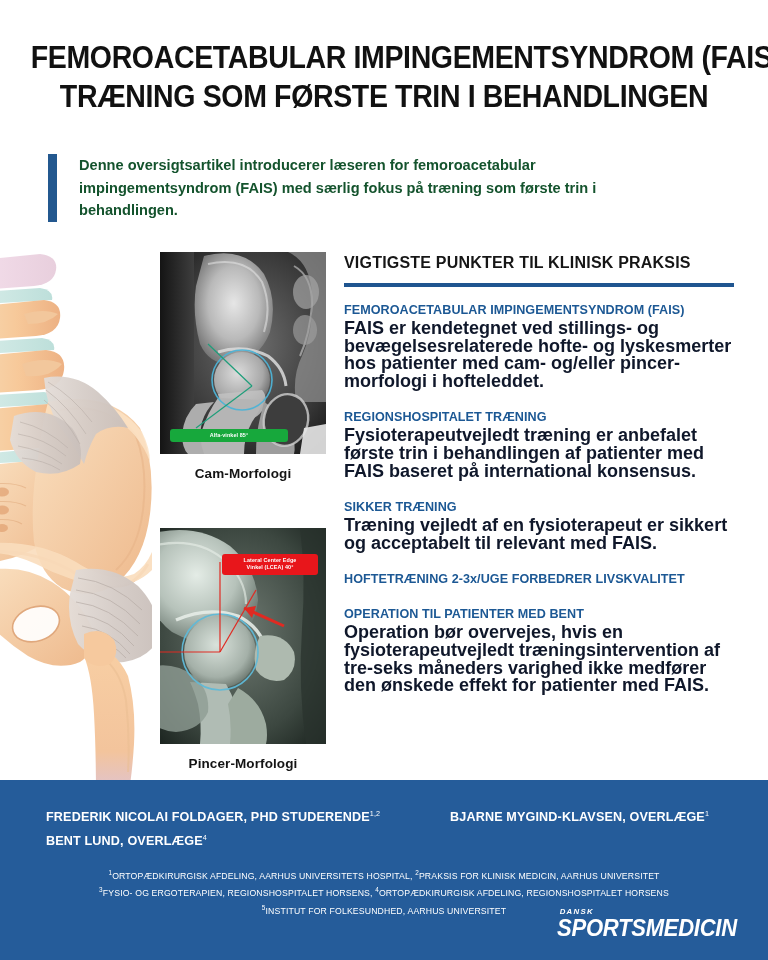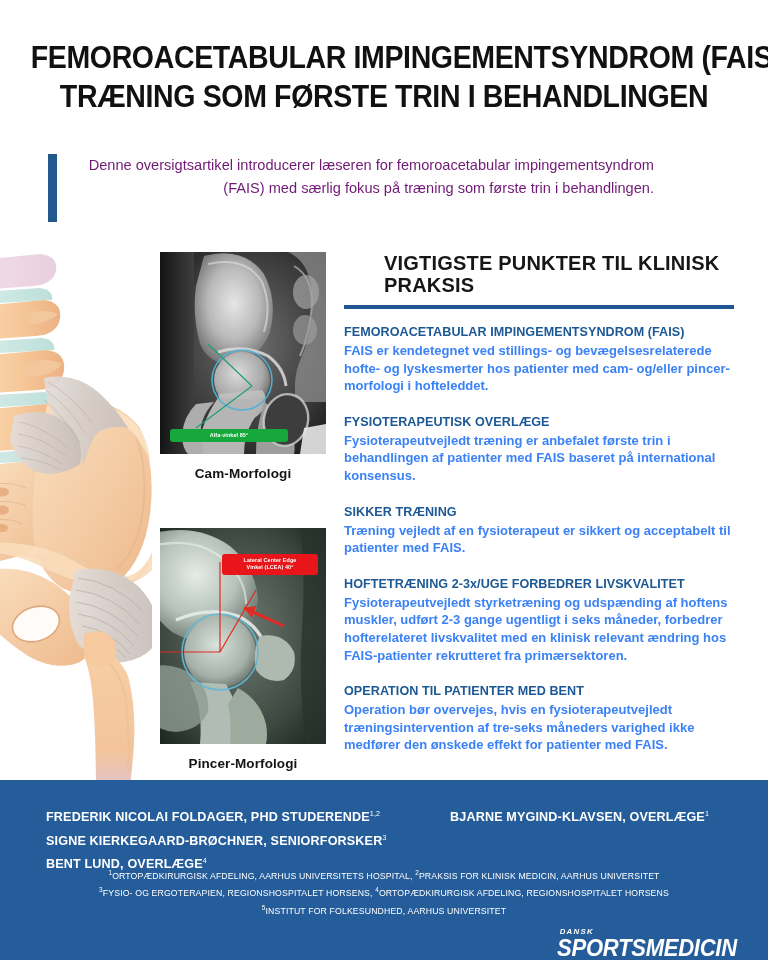--- a/index.html
+++ b/index.html
@@ -41,25 +41,24 @@
     width: 680px;
   }
   .intro-bar {
     width: 9px;
     min-width: 9px;
     height: 68px;
     background: #23588f;
   }
   .intro-text {
     font-size: 14.6px;
-    font-weight: normal;
+    font-weight: bold;
     line-height: 22.5px;
-    color: #701a75;
+    color: #14532d;
     max-width: 575px;
-    text-align: right;
   }
 
   
   .anatomy {
     position: absolute;
     left: 0; top: 252px;
     width: 152px; height: 545px;
     overflow: hidden;
   }
   .anatomy svg { display:block; }
@@ -102,47 +101,46 @@
   .xlabel-green { background: #17a83c; left: 10px; bottom: 12px; width: 118px; }
   .xlabel-red   { background: #e8161b; left: 62px; top: 26px; width: 96px; }
 
   
   .col-right {
     position: absolute;
     left: 344px; top: 252px;
     width: 392px;
   }
   .col-title {
-    font-size: 20px;
+    font-size: 16px;
     font-weight: bold;
     color: #161616;
     letter-spacing: 0.2px;
     line-height: 22px;
-    margin-left: 40px;
   }
   .col-rule {
     height: 4px;
     background: #1f5590;
     margin-top: 9px;
     margin-bottom: 15px;
     width: 390px;
   }
   .kp { margin-bottom: 19px; }
   .kp-head {
     font-size: 12.6px;
     font-weight: bold;
     color: #1c5894;
     letter-spacing: 0.05px;
     line-height: 16px;
     margin-bottom: 2px;
   }
   .kp-body {
-    font-size: 13px;
-    font-weight: bold;
-    color: #3b82f6;
+    font-size: 18px;
+    font-weight: bold;
+    color: #0f172a;
     line-height: 17.6px;
   }
 
   
   .footer {
     position: absolute;
     left: 0; bottom: 0;
     width: 768px; height: 180px;
     background: #255c9a;
   }
@@ -176,21 +174,21 @@
     font-size: 8.7px;
     font-weight: normal;
     line-height: 13.5px;
     letter-spacing: 0.15px;
     white-space: nowrap;
   }
   .affil-line sup { font-size: 6.4px; vertical-align: super; }
 
   .logo {
     position: absolute;
-    right: 24px; bottom: 0;
+    right: 24px; bottom: 20px;
     text-align: left;
     line-height: 1;
   }
   .logo-top {
     color: #ffffff;
     font-size: 7.8px;
     font-weight: bold;
     font-style: italic;
     letter-spacing: 1.3px;
     margin-left: 3px;
@@ -440,49 +438,45 @@
   <div class="col-right">
     <div class="col-title">VIGTIGSTE PUNKTER TIL KLINISK PRAKSIS</div>
     <div class="col-rule"></div>
 
     <div class="kp">
       <div class="kp-head">FEMOROACETABULAR IMPINGEMENTSYNDROM (FAIS)</div>
       <div class="kp-body">FAIS er kendetegnet ved stillings- og bevægelsesrelaterede hofte- og lyskesmerter hos patienter med cam- og/eller pincer-morfologi i hofteleddet.</div>
     </div>
 
     <div class="kp">
-      <div class="kp-head">FYSIOTERAPEUTISK OVERLÆGE</div>
+      <div class="kp-head">REGIONSHOSPITALET TRÆNING</div>
       <div class="kp-body">Fysioterapeutvejledt træning er anbefalet første trin i behandlingen af patienter med FAIS baseret på international konsensus.</div>
     </div>
 
     <div class="kp">
       <div class="kp-head">SIKKER TRÆNING</div>
-      <div class="kp-body">Træning vejledt af en fysioterapeut er sikkert og acceptabelt til patienter med FAIS.</div>
+      <div class="kp-body">Træning vejledt af en fysioterapeut er sikkert og acceptabelt til relevant med FAIS.</div>
     </div>
 
     <div class="kp">
       <div class="kp-head">HOFTETRÆNING 2-3x/UGE FORBEDRER LIVSKVALITET</div>
-      <div class="kp-body">Fysioterapeutvejledt styrketræning og udspænding af hoftens muskler, udført 2-3 gange ugentligt i seks måneder, forbedrer hofterelateret livskvalitet med en klinisk relevant ændring hos FAIS-patienter rekrutteret fra primærsektoren.</div>
     </div>
 
     <div class="kp">
       <div class="kp-head">OPERATION TIL PATIENTER MED BENT</div>
       <div class="kp-body">Operation bør overvejes, hvis en fysioterapeutvejledt træningsintervention af tre-seks måneders varighed ikke medfører den ønskede effekt for patienter med FAIS.</div>
     </div>
   </div>
 
   <div class="footer">
 
     <div class="authors">
       <div class="authors-col left">
         <div class="author-line">
           <span>FREDERIK NICOLAI FOLDAGER, PHD STUDERENDE</span><sup>1,2</sup>
-        </div>
-        <div class="author-line">
-          <span>SIGNE KIERKEGAARD-BRØCHNER, SENIORFORSKER</span><sup>3</sup>
         </div>
         <div class="author-line">
           <span>BENT LUND, OVERLÆGE</span><sup>4</sup>
         </div>
       </div>
       <div class="authors-col right">
         <div class="author-line">
           <span>BJARNE MYGIND-KLAVSEN, OVERLÆGE</span><sup>1</sup>
         </div>
       </div>

